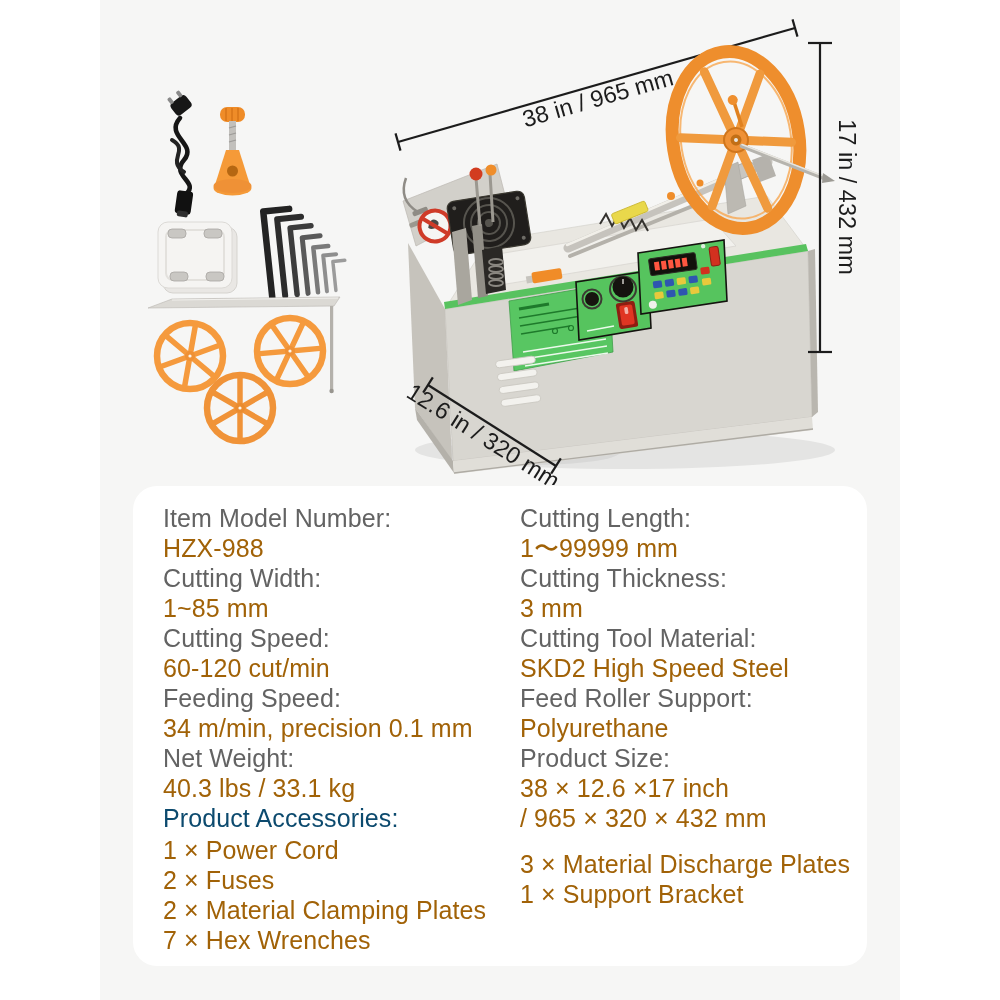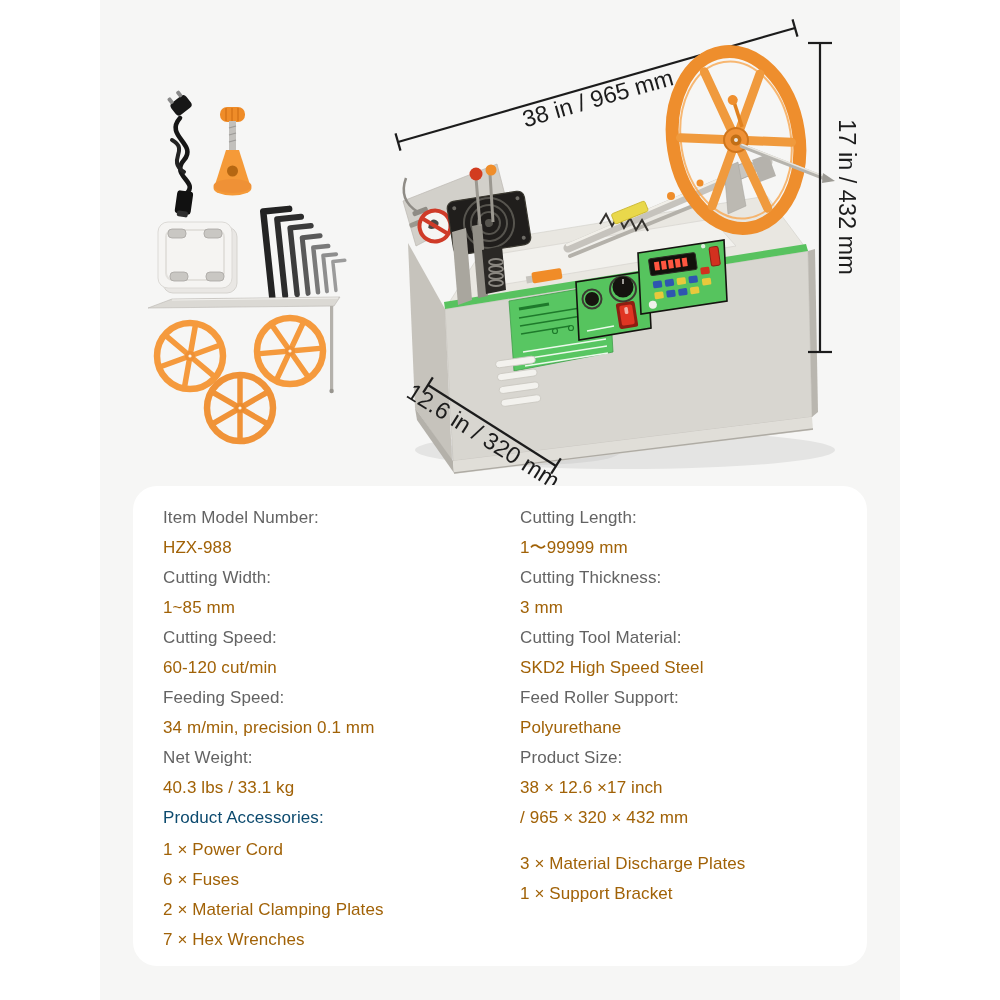--- a/index.html
+++ b/index.html
@@ -6,21 +6,21 @@
   body{
     width:1000px;height:1000px;position:relative;overflow:hidden;
     background:#ffffff;
     font-family:"Liberation Sans","DejaVu Sans",sans-serif;
   }
   .panel{position:absolute;left:100px;top:0;width:800px;height:1000px;background:#f6f6f5}
   .hero{position:absolute;left:0;top:0;display:block}
   .hero text{font-family:"Liberation Sans","DejaVu Sans",sans-serif}
   .dim-text{font-size:23.5px;fill:#1c1c1c}
   .card{position:absolute;left:33px;top:486px;width:734px;height:480px;background:#ffffff;border-radius:24px}
-  .col{position:absolute;top:17px;font-size:17px;line-height:30px;letter-spacing:.1px;white-space:nowrap}
+  .col{position:absolute;top:17px;font-size:25px;line-height:30px;letter-spacing:.1px;white-space:nowrap}
   .col-left{left:30px}
   .col-right{left:387px}
   .lbl{color:#636363}
   .val{color:#a16207}
   .acc-head{color:#0c4a6e}
   .acc-list{margin-top:2px}
   .acc-list-right{margin-top:16px}
 </style>
 </head>
 <body>
@@ -326,21 +326,21 @@
       <div class="val">1~85 mm</div>
       <div class="lbl">Cutting Speed:</div>
       <div class="val">60-120 cut/min</div>
       <div class="lbl">Feeding Speed:</div>
       <div class="val">34 m/min, precision 0.1 mm</div>
       <div class="lbl">Net Weight:</div>
       <div class="val">40.3 lbs / 33.1 kg</div>
       <div class="acc-head">Product Accessories:</div>
       <div class="acc-list">
         <div class="val">1 × Power Cord</div>
-        <div class="val">6 × Fuses</div>
+        <div class="val">2 × Fuses</div>
         <div class="val">2 × Material Clamping Plates</div>
         <div class="val">7 × Hex Wrenches</div>
       </div>
     </div>
 
     <div class="col col-right">
       <div class="lbl">Cutting Length:</div>
       <div class="val">1〜99999 mm</div>
       <div class="lbl">Cutting Thickness:</div>
       <div class="val">3 mm</div>

